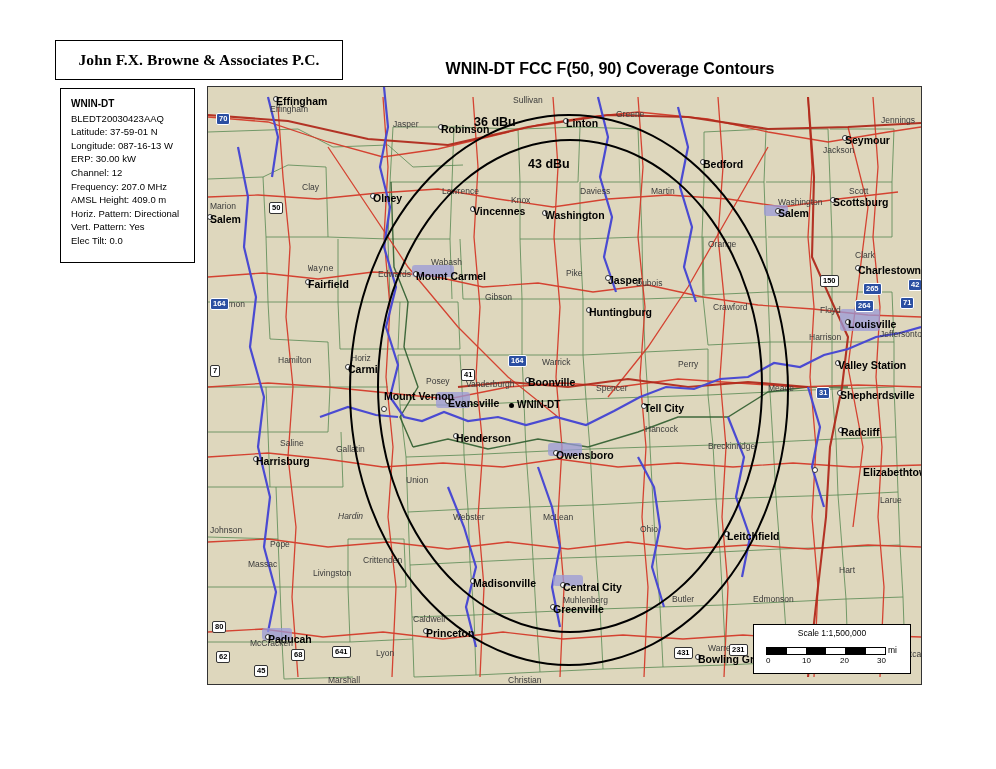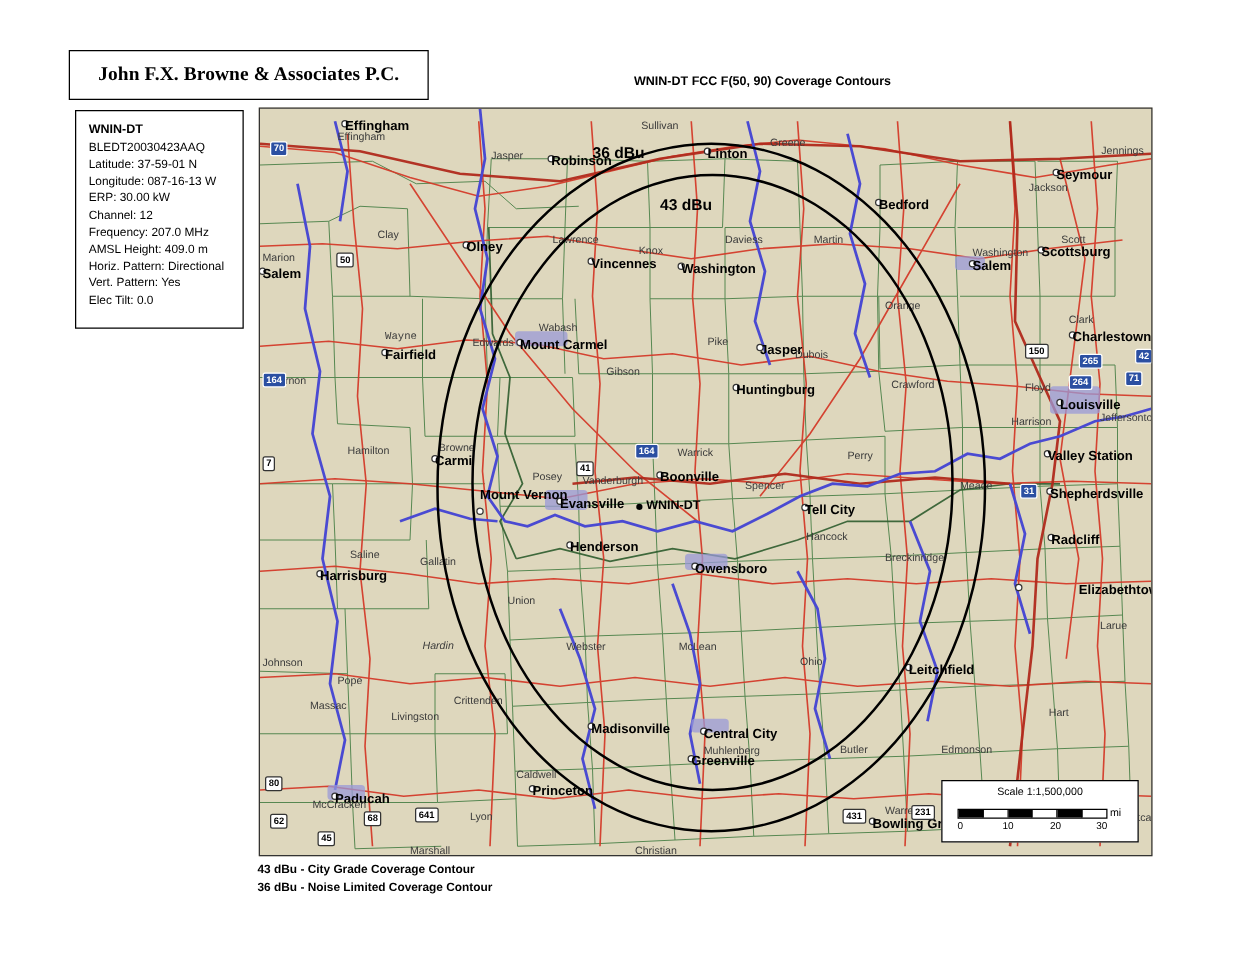--- a/index.html
+++ b/index.html
@@ -46,21 +46,21 @@
 
   
   .map-title {
     position: absolute;
     left: 300px;
     top: 60px;
     width: 620px;
     text-align: center;
     font-family: "Liberation Sans", sans-serif;
     font-weight: bold;
-    font-size: 10px;
+    font-size: 16px;
     color: #000;
     z-index: 30;
   }
 
   
   .info-box {
     position: absolute;
     left: 60px;
     top: 88px;
     width: 135px;
@@ -491,21 +491,21 @@
           <div class="citydot" style="left: 378px; top: 220px;"></div>
           <div class="lbl bigcity" style="left: 381px; top: 219px;">Huntingburg</div>
           <div class="lbl " style="left: 505px; top: 215px;">Crawford</div>
           <div class="citydot" style="left: 637px; top: 232px;"></div>
           <div class="lbl bigcity" style="left: 640px; top: 231px;">Louisville</div>
           <div class="lbl " style="left: 672px; top: 242px;">Jeffersontown</div>
           <div class="lbl " style="left: 612px; top: 218px;">Floyd</div>
           <div class="lbl " style="left: 10px; top: 212px;">Vernon</div>
           <div class="lbl " style="left: 601px; top: 245px;">Harrison</div>
           <div class="lbl " style="left: 70px; top: 268px;">Hamilton</div>
-          <div class="lbl " style="left: 143px; top: 266px;">Browne</div>
+          <div class="lbl " style="left: 143px; top: 266px;">Horiz</div>
           <div class="citydot" style="left: 137px; top: 277px;"></div>
           <div class="lbl bigcity" style="left: 140px; top: 276px;">Carmi</div>
           <div class="lbl " style="left: 334px; top: 270px;">Warrick</div>
           <div class="lbl " style="left: 470px; top: 272px;">Perry</div>
           <div class="citydot" style="left: 627px; top: 273px;"></div>
           <div class="lbl bigcity" style="left: 630px; top: 272px;">Valley Station</div>
           <div class="lbl " style="left: 218px; top: 289px;">Posey</div>
           <div class="lbl " style="left: 258px; top: 292px;">Vanderburgh</div>
           <div class="citydot" style="left: 317px; top: 290px;"></div>
           <div class="lbl bigcity" style="left: 320px; top: 289px;">Boonville</div>
@@ -608,18 +608,14 @@
           <span style="left:42px;">10</span>
           <span style="left:80px;">20</span>
           <span style="left:117px;">30</span>
         </div>
         <div class="sc-unit">mi</div>
       </div>
 
     </div>
   </div>
 
-  <div class="legend">
-    <div>43 dBu - City Grade Coverage Contour</div>
-    <div>36 dBu - Noise Limited Coverage Contour</div>
-  </div>
 
 </div>
 
 </body></html>

